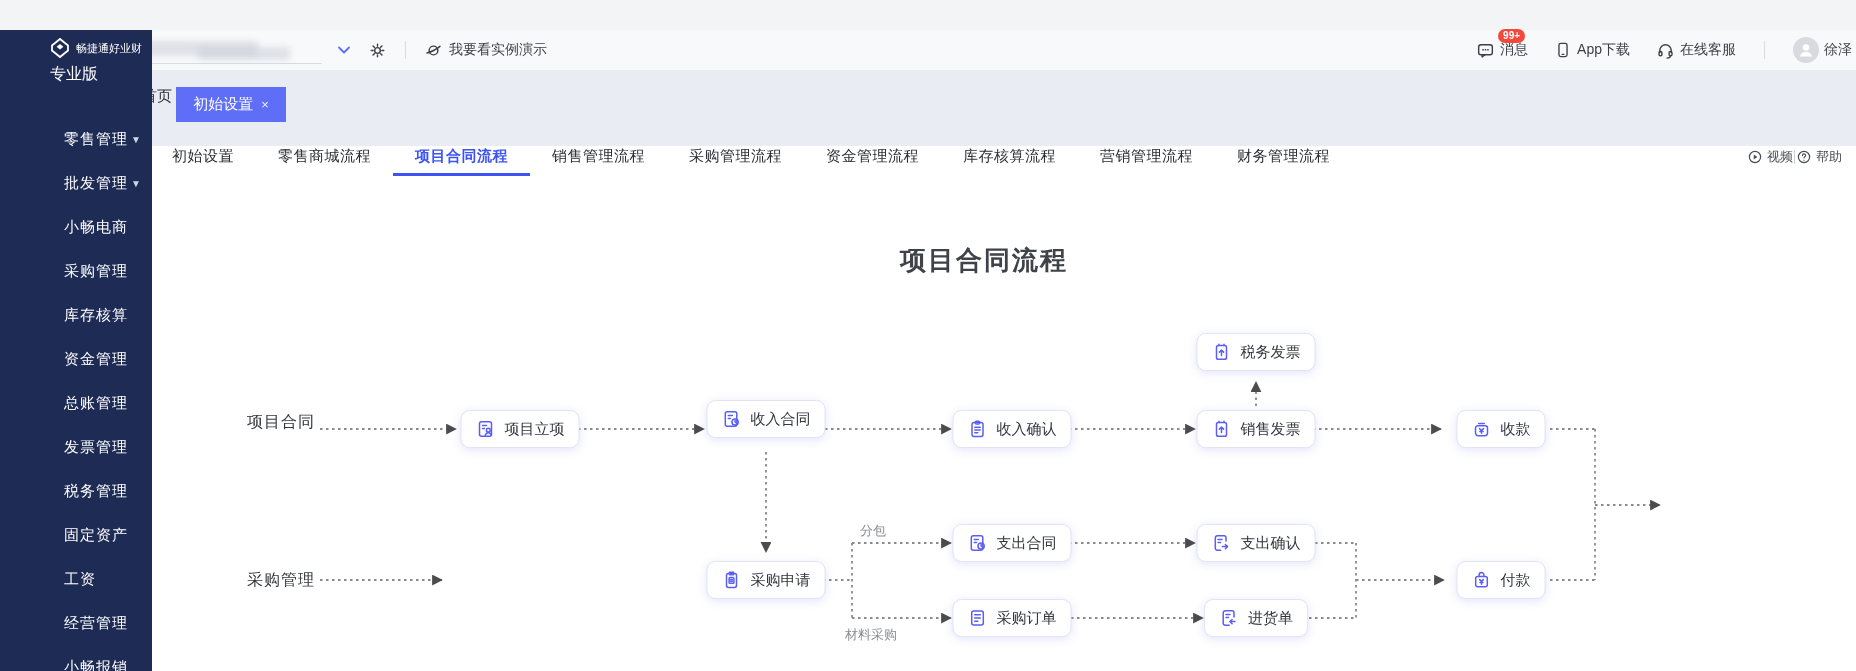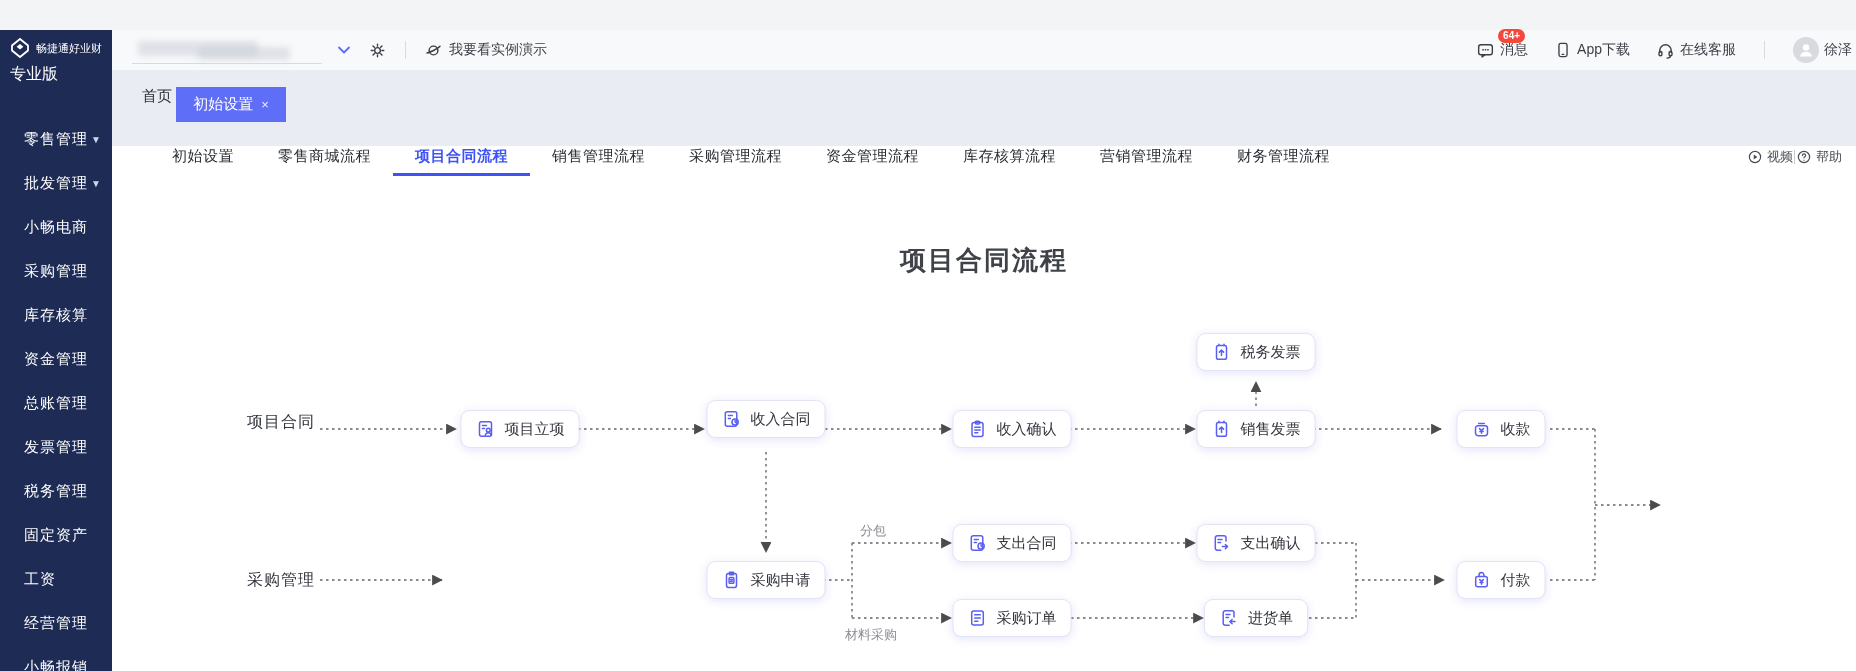--- a/index.html
+++ b/index.html
@@ -1,21 +1,21 @@
 <!DOCTYPE html>
 <html><head>
 <meta charset="utf-8">
 <style>
   html,body{margin:0;padding:0;background:#fff;}
   body{font-family:"Liberation Sans","DejaVu Sans",sans-serif;width:1856px;height:671px;overflow:hidden;position:relative;}
   .abs{position:absolute;}
   
   .topstrip{left:0;top:0;width:1856px;height:30px;background:#f3f4f6;}
   
-  .sidebar{left:0;top:30px;width:112px;height:641px;background:#1d2b55;color:#fff;z-index:5;}
+  .sidebar{left:0;top:30px;width:112px;height:641px;background:#1d2b55;color:#fff;z-index:5;padding-left:40px;}
   .logo-block{padding:6px 8px 2px 8px;}
   .logo-row{display:flex;align-items:center;gap:4px;}
   .logo-mark{width:24px;height:24px;flex:0 0 auto;}
   .brand-name{font-size:11px;white-space:nowrap;letter-spacing:0;}
   .edition{font-size:16px;margin:4px 0 0 2px;}
   .side-nav{padding-top:30px;}
   .side-item{height:44px;display:flex;align-items:center;padding-left:24px;font-size:15px;cursor:pointer;position:relative;letter-spacing:1px;}
   .side-item .caret{position:absolute;right:10px;font-size:10px;color:#cfd6ec;}
   
   .header{left:112px;top:30px;width:1744px;height:40px;background:#f8f9fb;display:flex;align-items:center;z-index:4;}
@@ -231,21 +231,21 @@
         <use href="#ic-planet"></use>
       </svg>
     <span>我要看实例演示</span>
   </div>
   <div class="hdr-right">
     <div class="hitem">
       <svg width="19" height="19">
           <use href="#ic-chat"></use>
         </svg>
       <span>消息</span>
-      <span class="badge">64+</span>
+      <span class="badge">99+</span>
     </div>
     <div class="hitem">
       <svg width="18" height="18">
           <use href="#ic-phone"></use>
         </svg>
       <span>App下载</span>
     </div>
     <div class="hitem">
       <svg width="19" height="19">
           <use href="#ic-headset"></use>

